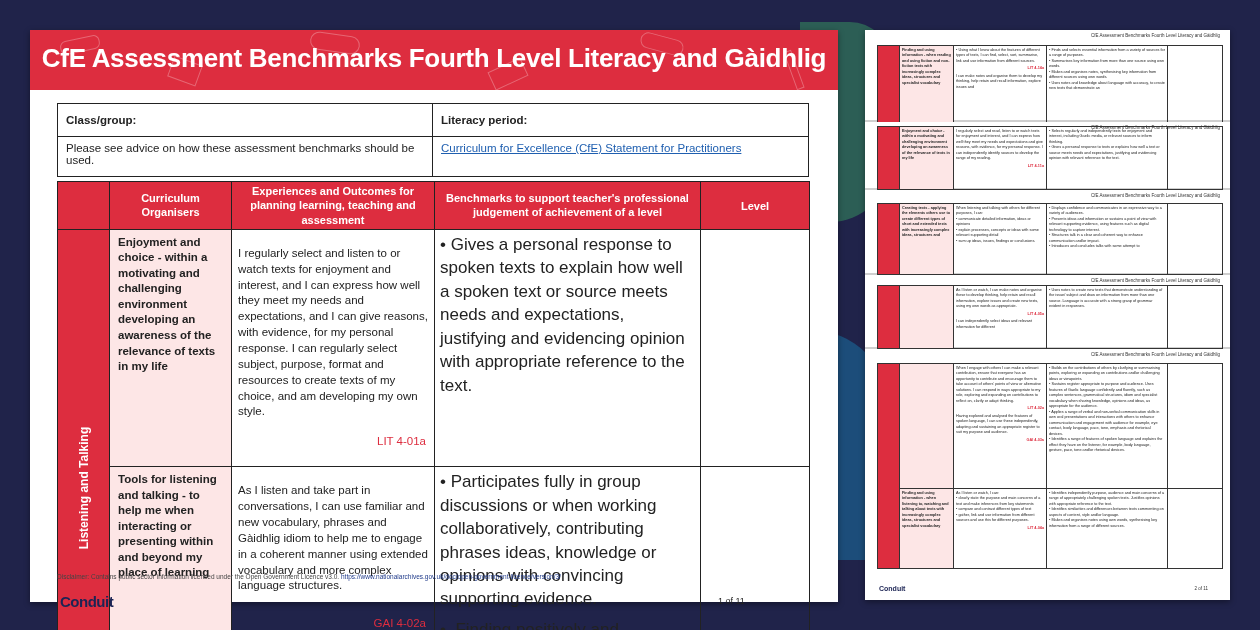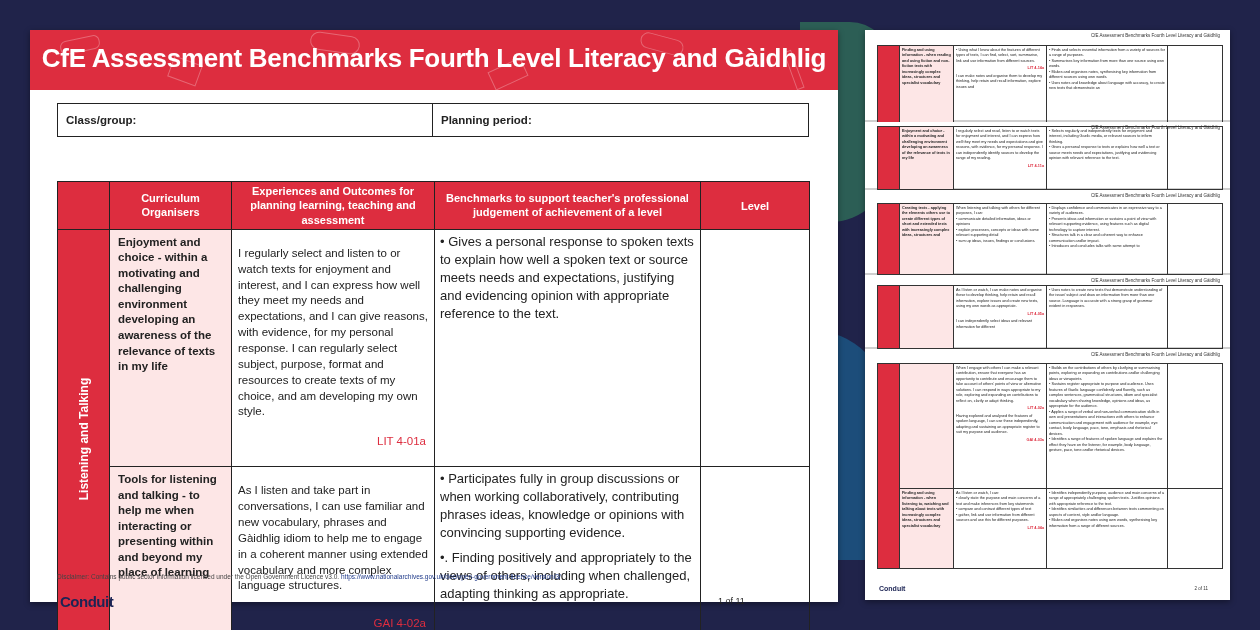--- a/index.html
+++ b/index.html
@@ -77,21 +77,21 @@
   }
   .eo-cell {
     font-size: 11.5px; color: #222; vertical-align: top; padding: 16px 6px;
     line-height: 1.38; position: relative;
   }
   .eo-code {
     display: block; text-align: right; color: #dd2d3f; font-size: 11.5px;
     margin-top: 14px; padding-right: 2px;
   }
   .bm-cell {
-    font-size: 13px; color: #222; vertical-align: top; padding: 3px 5px;
+    font-size: 17px; color: #222; vertical-align: top; padding: 3px 5px;
     line-height: 1.38;
   }
   .bm-cell p { margin-bottom: 7px; }
   .notes-cell { vertical-align: top; }
 
   .disclaimer {
     position: absolute; left: 27px; top: 543px; font-size: 6.5px; color: #444;
   }
   .disclaimer .url { color: #1f3a8a; }
   .logo {
@@ -152,21 +152,25 @@
     <div class="banner-doodle" style="left:460px;top:34px;width:36px;height:20px;transform:rotate(-25deg);"></div>
     <div class="banner-doodle" style="left:610px;top:6px;width:44px;height:16px;border-radius:8px;transform:rotate(15deg);"></div>
     <div class="banner-doodle" style="left:760px;top:20px;width:8px;height:40px;transform:rotate(-20deg);"></div>
     <div class="banner-title">CfE Assessment Benchmarks Fourth Level Literacy and Gàidhlig</div>
   </div>
 
   <table class="info-table">
     <tbody>
         <tr>
       <td class="lbl" style="width:375px;">Class/group:</td>
-      <td class="lbl">Planning period:</td>
+      <td class="lbl">Literacy period:</td>
+    </tr>
+    <tr>
+      <td style="height:40px;">Please see advice on how these assessment benchmarks should be used.</td>
+      <td><span class="link">Curriculum for Excellence (CfE) Statement for Practitioners</span></td>
     </tr>
   </tbody>
     </table>
 
   <table class="bench-table">
     <colgroup>
       <col style="width:52px;">
       <col style="width:122px;">
       <col style="width:203px;">
       <col style="width:266px;">

